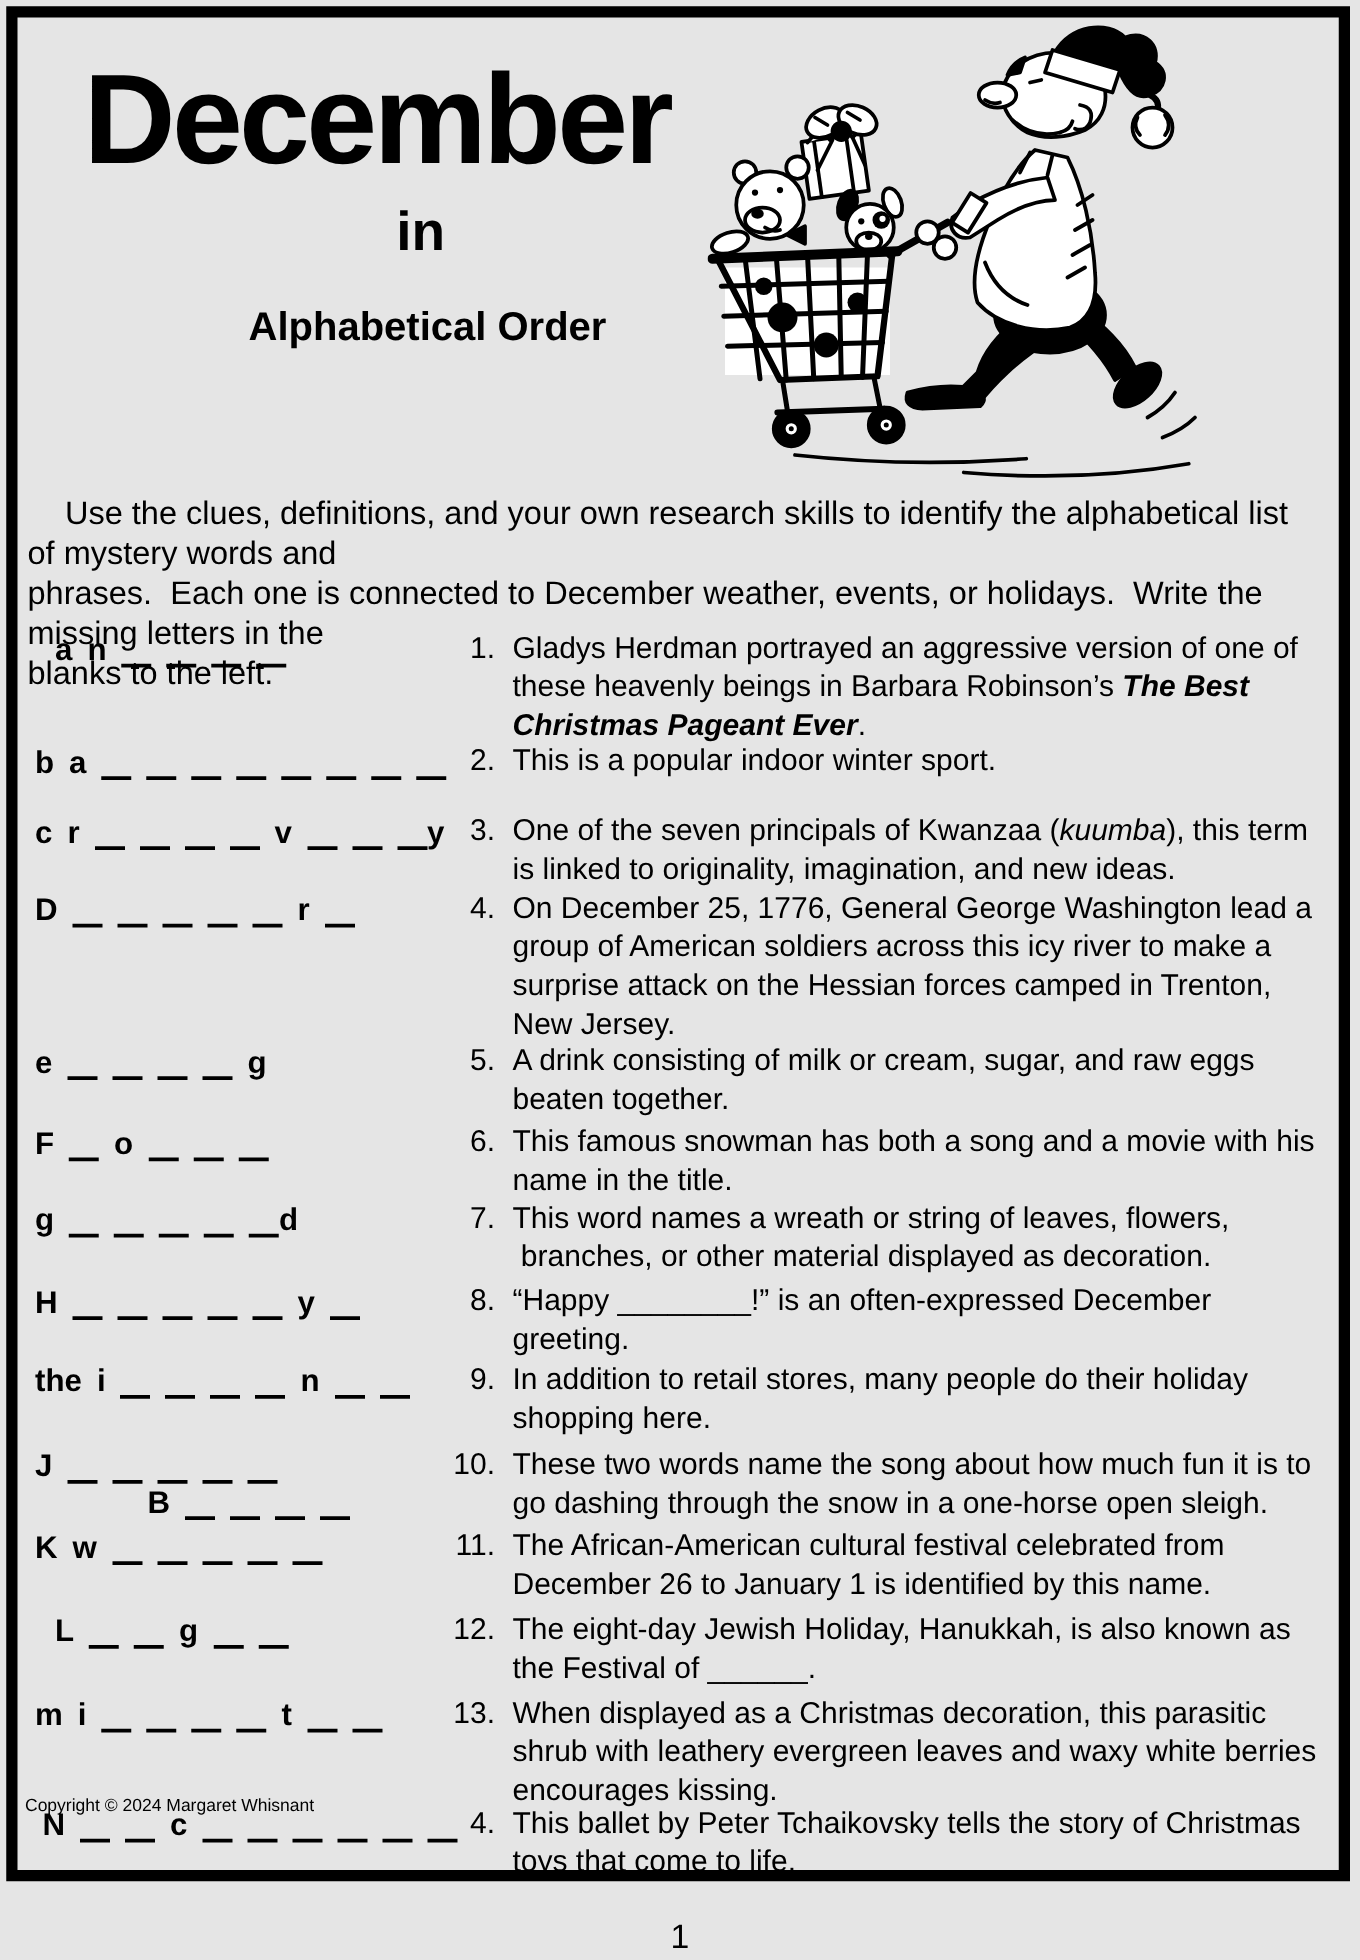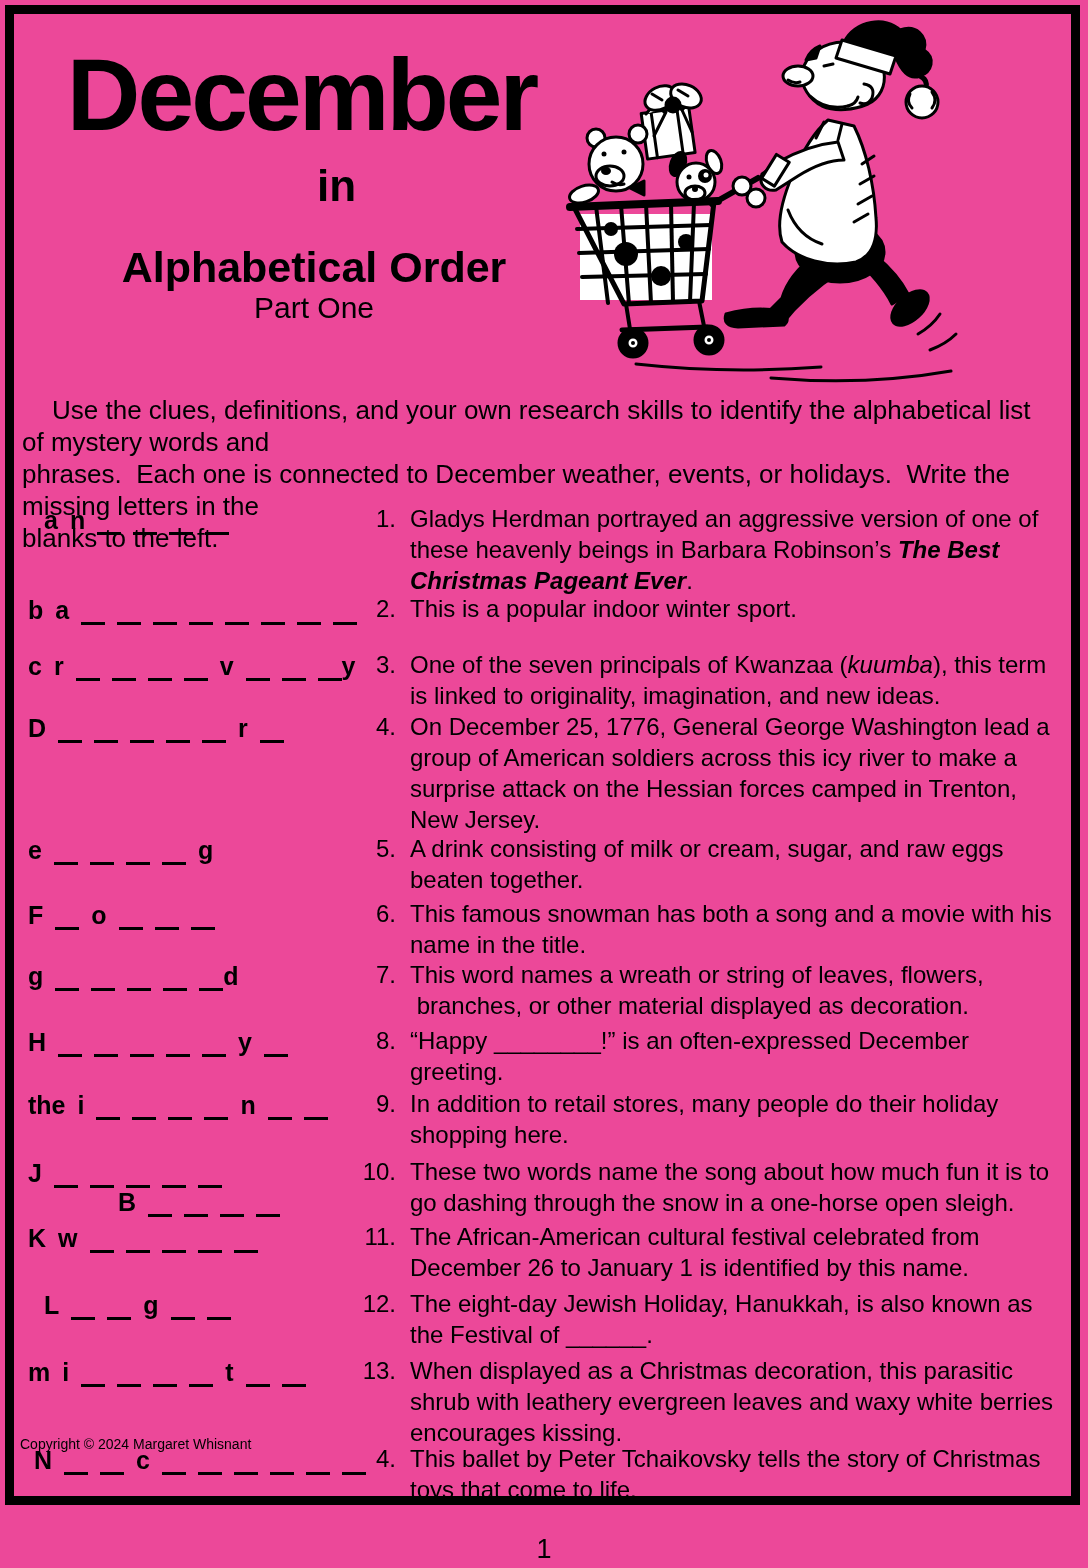--- a/index.html
+++ b/index.html
@@ -1,26 +1,26 @@
 <!DOCTYPE html>
 <html><head>
 <meta charset="utf-8">
 <style>
   html,body{margin:0;padding:0;background:#fff;}
-  .page{position:relative;width:1088px;height:1568px;background:#ec4899;color:#000;
+  .page{position:relative;width:1088px;height:1568px;background:#e5e5e5;color:#000;
         font-family:"Liberation Sans", sans-serif;overflow:hidden;}
   .frame{position:absolute;left:5px;top:5px;width:1075px;height:1500px;
          border:9px solid #000;box-sizing:border-box;}
   
   .title{position:absolute;left:0;top:30px;width:575px;text-align:center;
          font-size:102px;font-weight:700;letter-spacing:-3px;line-height:1;}
   .sub-in{position:absolute;left:0;top:147px;width:575px;text-align:center;
           font-size:44px;font-weight:700;margin-left:35px;}
   .sub-alpha{position:absolute;left:0;top:229px;width:600px;text-align:center;
-             font-size:43px;font-weight:700;}
+             font-size:32px;font-weight:700;padding-left:28px;}
   .sub-part{position:absolute;left:0;top:277px;width:600px;text-align:center;
             font-size:30px;}
   .illu{position:absolute;left:552px;top:0px;width:410px;height:372px;}
   
   .instructions{position:absolute;left:8px;top:380px;width:1028px;
                 font-size:26px;line-height:32px;white-space:pre-wrap;
                 text-indent:30px;}
   
   .row{position:absolute;left:8px;width:1048px;}
   .answer{position:absolute;left:6px;top:3px;font-size:25px;}
@@ -42,21 +42,20 @@
 </style>
 </head>
 <body>
 
 <div class="page">
   <div class="frame">
 
     <div class="title">December</div>
     <div class="sub-in">in</div>
     <div class="sub-alpha">Alphabetical Order</div>
-    <div class="sub-part">Part One</div>
 
     <div class="illu">
       <svg viewBox="0 0 410 372" width="410" height="372" xmlns="http://www.w3.org/2000/svg">
         <g stroke="#000" stroke-width="3" stroke-linecap="round" stroke-linejoin="round" fill="none">
 
           <path d="M70,350 Q160,360 255,353"></path>
           <path d="M205,364 Q300,372 385,357"></path>
           <path d="M352,320 q14,-8 22,-20"></path>
           <path d="M364,336 q16,-6 26,-16"></path>
 

